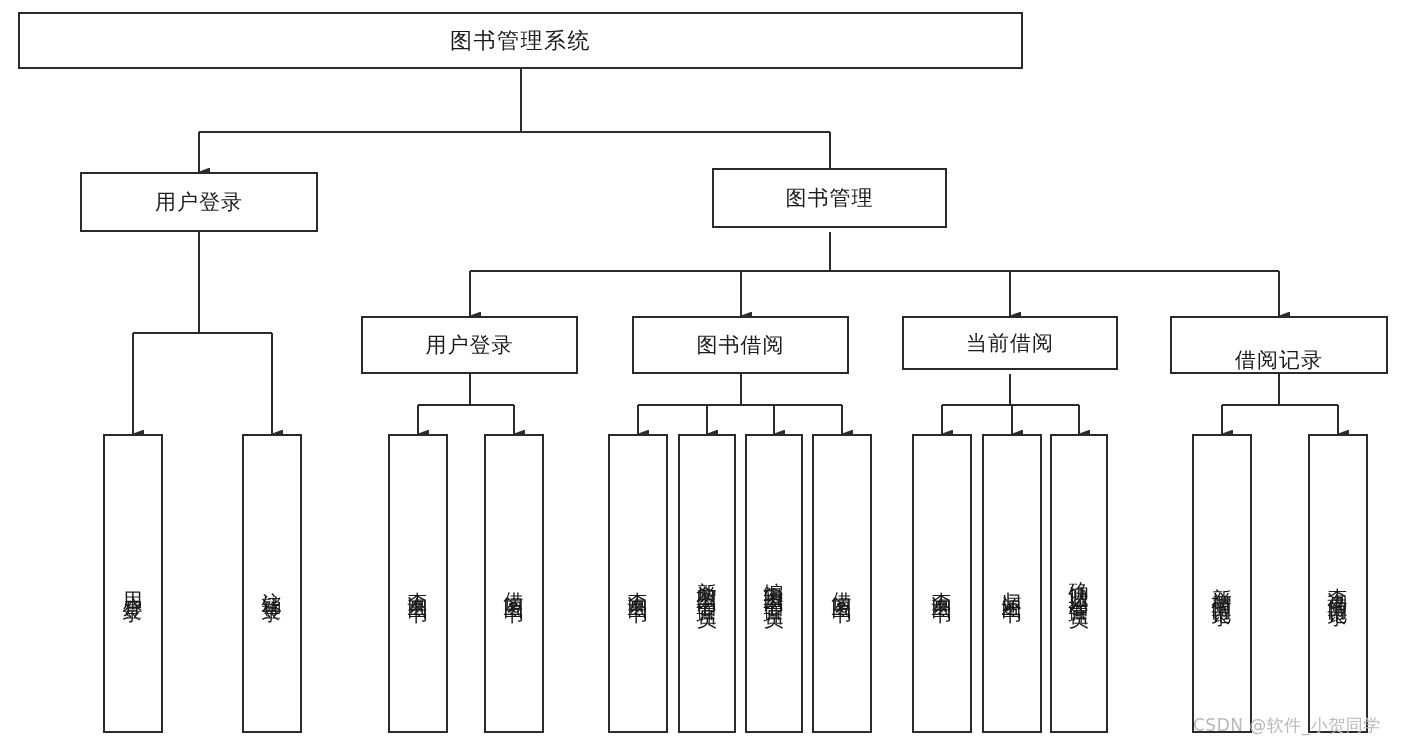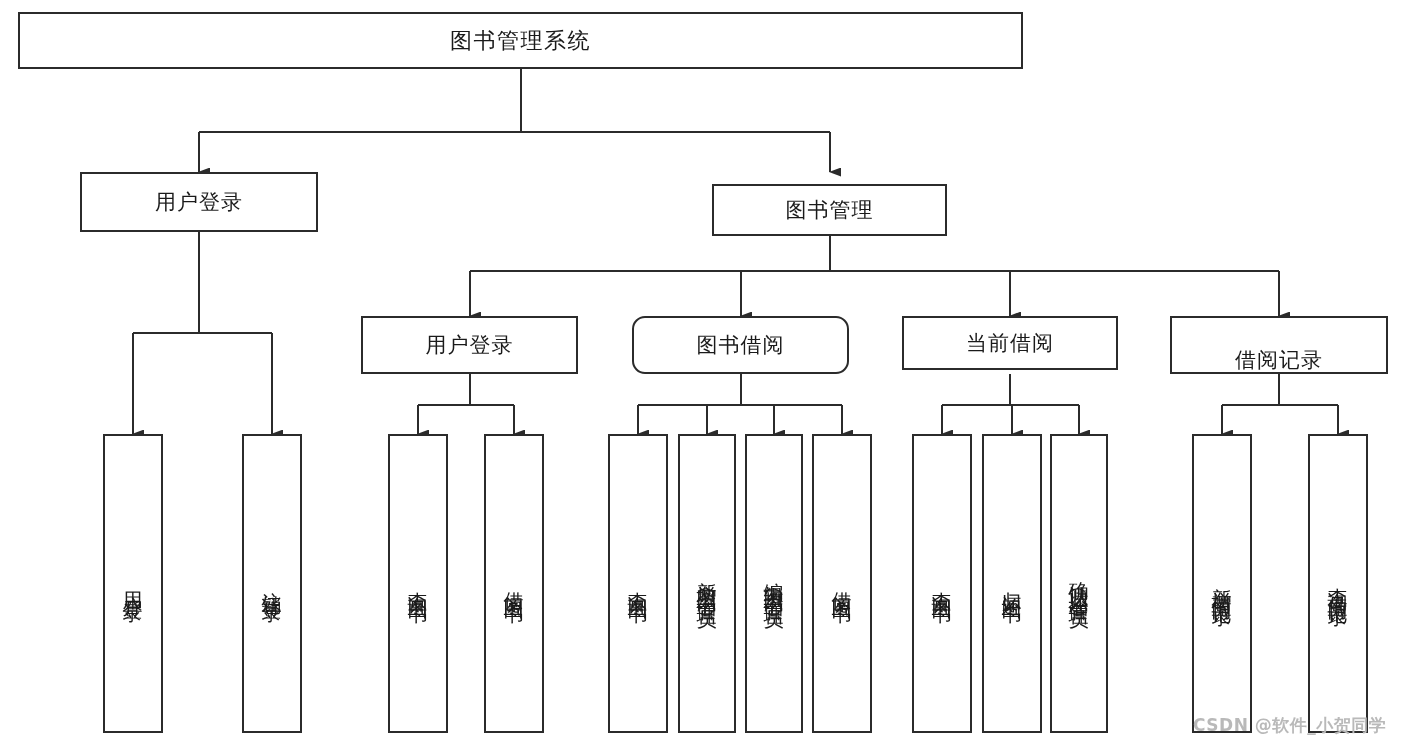--- a/index.html
+++ b/index.html
@@ -119,27 +119,27 @@
       </g>
   </svg>
 
   <div id="nodes">
       <div class="node horiz root" style="left: 18px; top: 12px; width: 1005px; height: 57px; border-color: rgb(43, 43, 43); color: rgb(26, 26, 26);">
         <span class="label">图书管理系统</span>
       </div>
       <div class="node horiz" style="left: 80px; top: 172px; width: 238px; height: 60px; border-color: rgb(43, 43, 43); color: rgb(26, 26, 26);">
         <span class="label">用户登录</span>
       </div>
-      <div class="node horiz" style="left: 712px; top: 184px; width: 235px; height: 52px; border-color: rgb(43, 43, 43); color: rgb(26, 26, 26);">
+      <div class="node horiz" style="left: 712px; top: 168px; width: 235px; height: 60px; border-color: rgb(43, 43, 43); color: rgb(26, 26, 26);">
         <span class="label">图书管理</span>
       </div>
       <div class="node horiz" style="left: 361px; top: 316px; width: 217px; height: 58px; border-color: rgb(43, 43, 43); color: rgb(26, 26, 26);">
         <span class="label">用户登录</span>
       </div>
-      <div class="node horiz" style="left: 632px; top: 316px; width: 217px; height: 58px; border-color: rgb(43, 43, 43); color: rgb(26, 26, 26); border-radius: 13px;">
+      <div class="node horiz" style="left: 632px; top: 316px; width: 217px; height: 58px; border-color: rgb(43, 43, 43); color: rgb(26, 26, 26);">
         <span class="label">图书借阅</span>
       </div>
       <div class="node horiz" style="left: 902px; top: 316px; width: 216px; height: 54px; border-color: rgb(43, 43, 43); color: rgb(26, 26, 26);">
         <span class="label">当前借阅</span>
       </div>
       <div class="node horiz" style="left: 1170px; top: 316px; width: 218px; height: 58px; border-color: rgb(43, 43, 43); color: rgb(26, 26, 26); align-items: flex-end;">
         <span class="label">借阅记录</span>
       </div>
       <div class="node vert" style="left: 103px; top: 434px; width: 60px; height: 299px; border-color: rgb(43, 43, 43); color: rgb(26, 26, 26);">
         <span class="label">用户登录</span>
@@ -175,14 +175,14 @@
         <span class="label">确认归还（管理员）</span>
       </div>
       <div class="node vert" style="left: 1192px; top: 434px; width: 60px; height: 299px; border-color: rgb(43, 43, 43); color: rgb(26, 26, 26);">
         <span class="label">新增借阅记录</span>
       </div>
       <div class="node vert" style="left: 1308px; top: 434px; width: 60px; height: 299px; border-color: rgb(43, 43, 43); color: rgb(26, 26, 26);">
         <span class="label">查询借阅记录</span>
       </div>
     </div>
 
-  <div id="watermark" style="left: 1193px; top: 714px; color: rgb(185, 185, 185); font-weight: bold;">CSDN @软件_小贺同学</div>
+  <div id="watermark" style="left: 1193px; top: 714px; color: rgb(185, 185, 185);">CSDN @软件_小贺同学</div>
 </div>
 
 </body></html>

